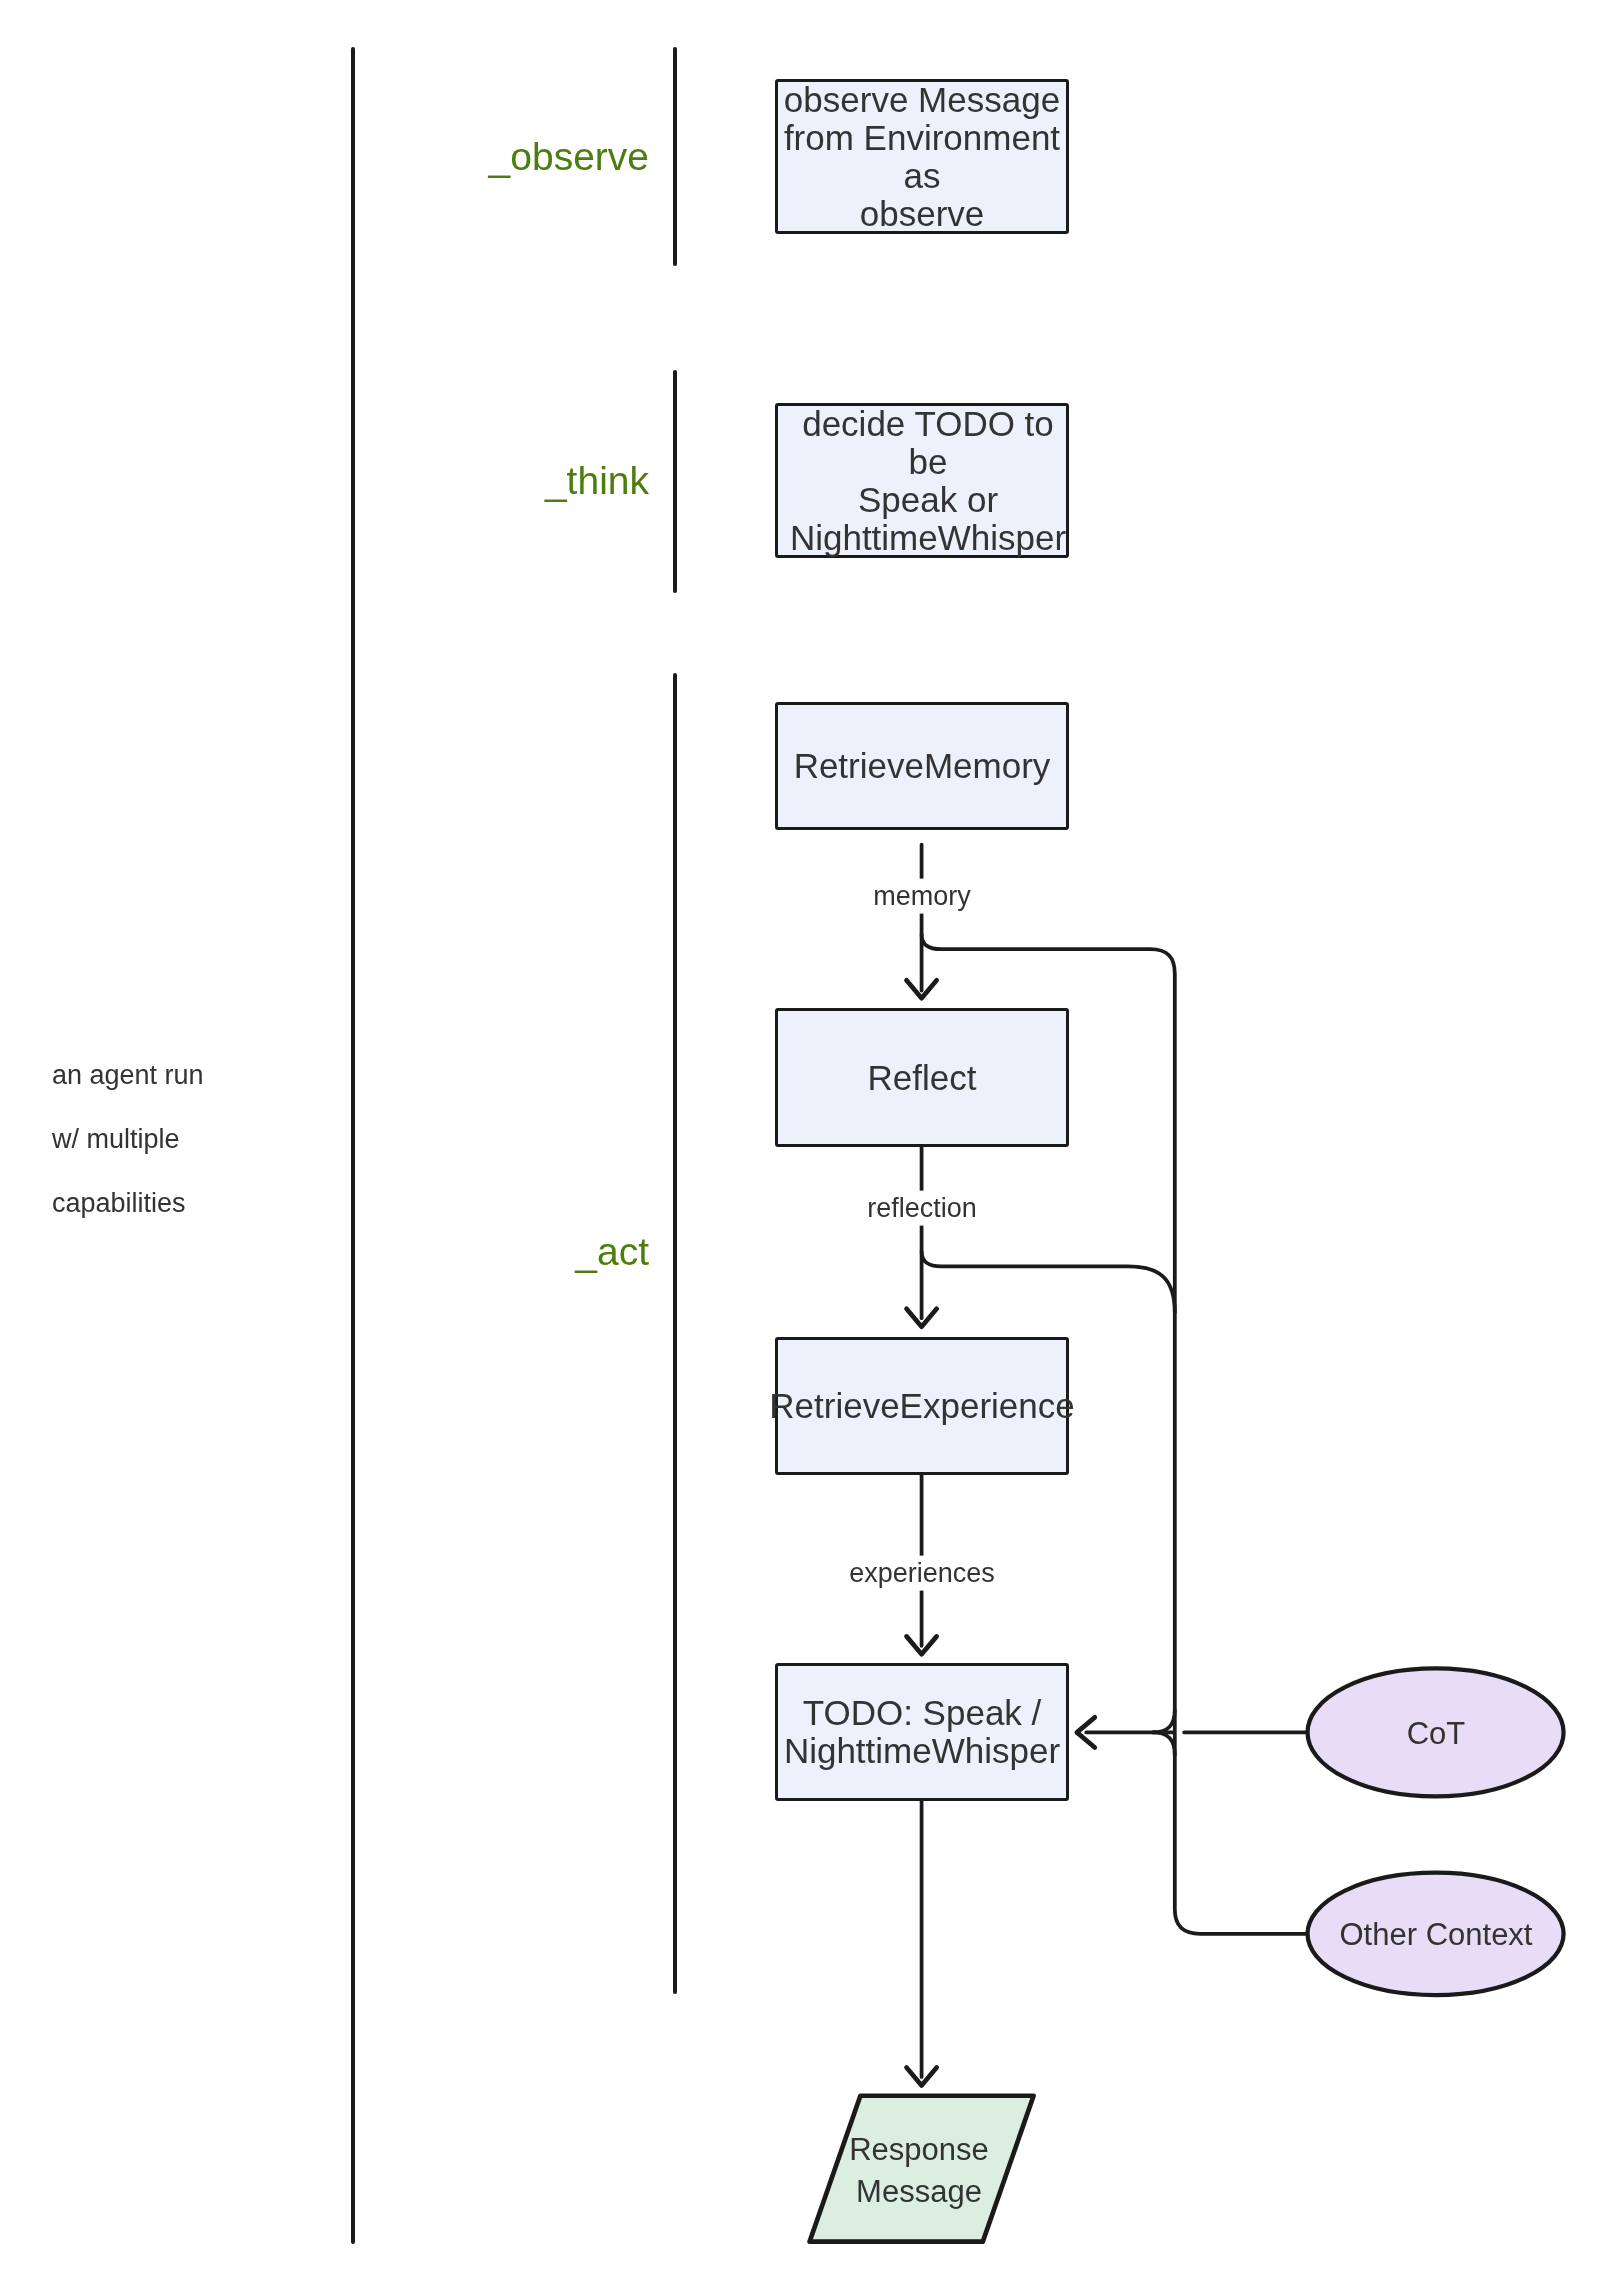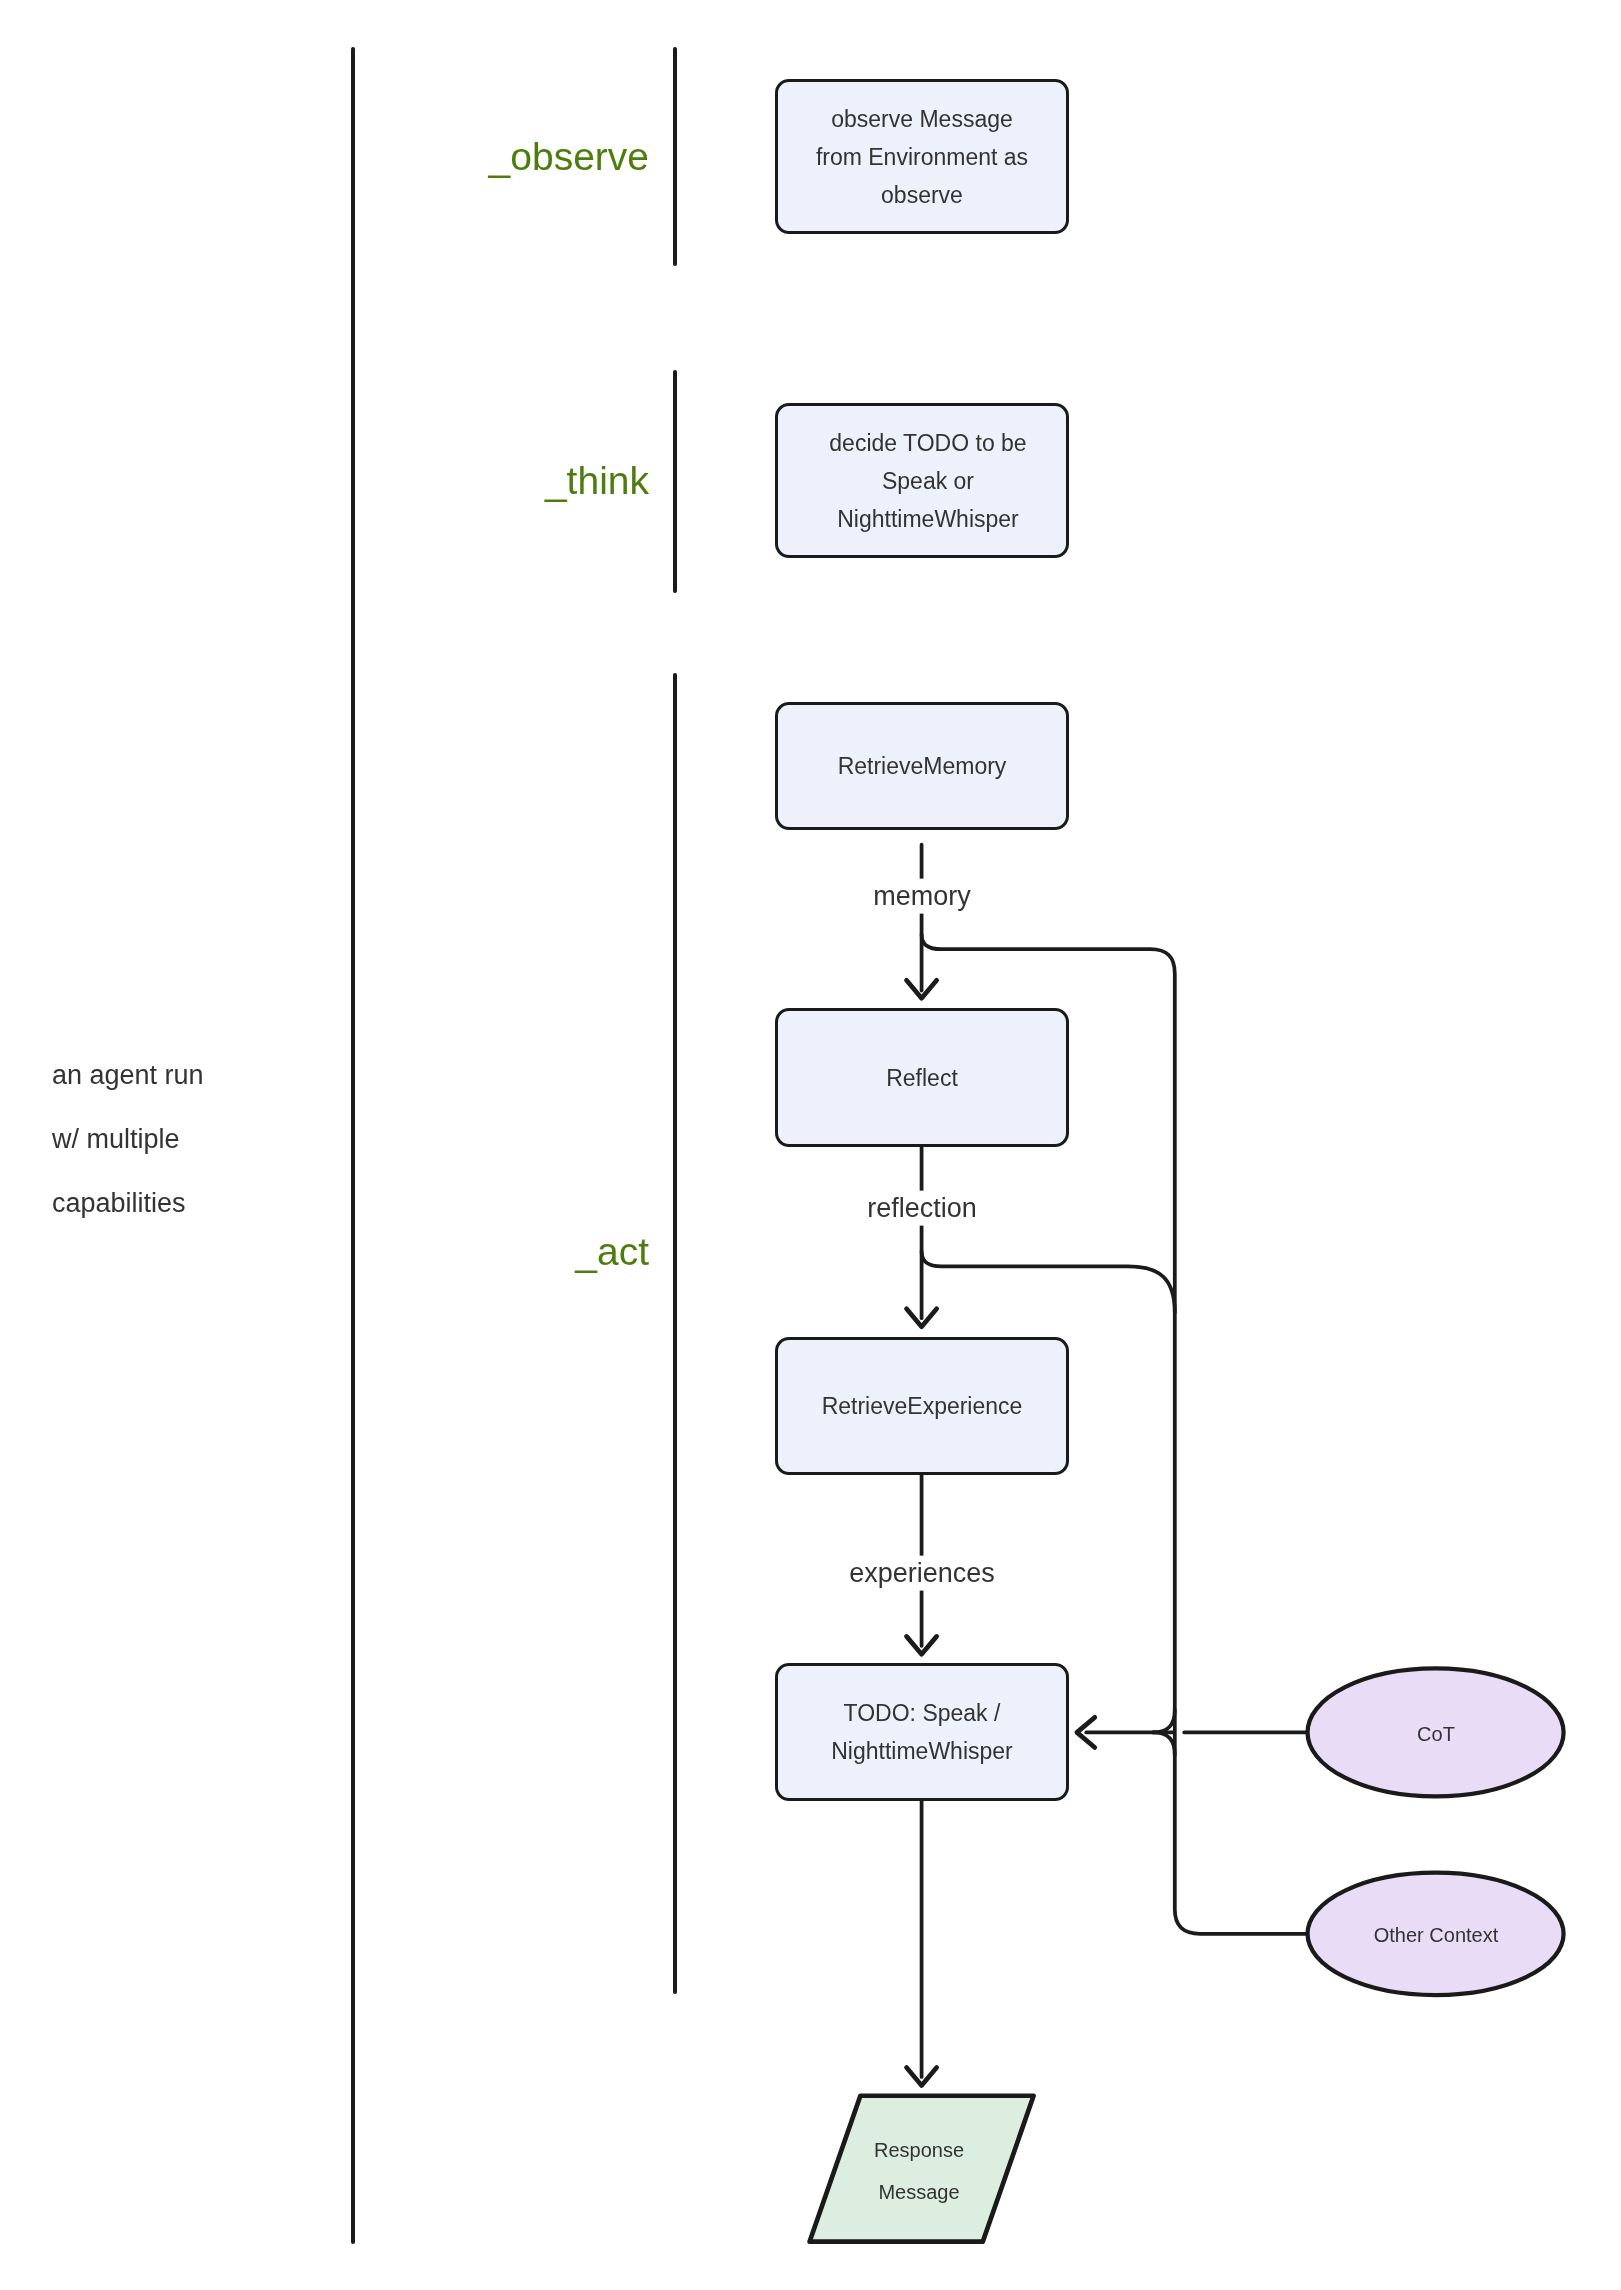--- a/index.html
+++ b/index.html
@@ -5,31 +5,31 @@
   html,body{margin:0;padding:0;}
   body{
     width:1621px;height:2290px;position:relative;background:#ffffff;
     font-family:"Liberation Sans","DejaVu Sans",sans-serif;color:#333333;
     overflow:hidden;
   }
   .layer{position:absolute;left:0;top:0;}
   .vline{position:absolute;width:3.8px;background:#1b1b1b;border-radius:1.9px;}
   .node-box{
     position:absolute;box-sizing:border-box;width:294px;
-    background:#ECF1FB;border:3.8px solid #1a1a1a;border-radius:14px;
+    background:#ECF1FB;border:3.8px solid #1a1a1a;border-radius:3px;
     display:flex;flex-direction:column;align-items:center;justify-content:center;
-    text-align:center;font-size:23px;line-height:38px;color:#333333;
+    text-align:center;font-size:35px;line-height:38px;color:#333333;
   }
   .edge-label{
     position:absolute;transform:translate(-50%,-50%);
     background:#ffffff;padding:1.9px 11.3px;font-size:27px;color:#333333;white-space:nowrap;
   }
   .shape-label{
     position:absolute;transform:translate(-50%,-50%);
-    font-size:20px;line-height:42px;color:#333333;text-align:center;white-space:nowrap;
+    font-size:31px;line-height:42px;color:#333333;text-align:center;white-space:nowrap;
   }
   .section-label{
     position:absolute;width:301px;text-align:right;
     font-size:39px;color:#4d7c0f;line-height:45px;white-space:nowrap;
   }
   .annotation{
     position:absolute;left:52px;top:1043px;width:311px;
     font-size:27px;line-height:64px;color:#333333;text-align:left;
   }
 </style>

